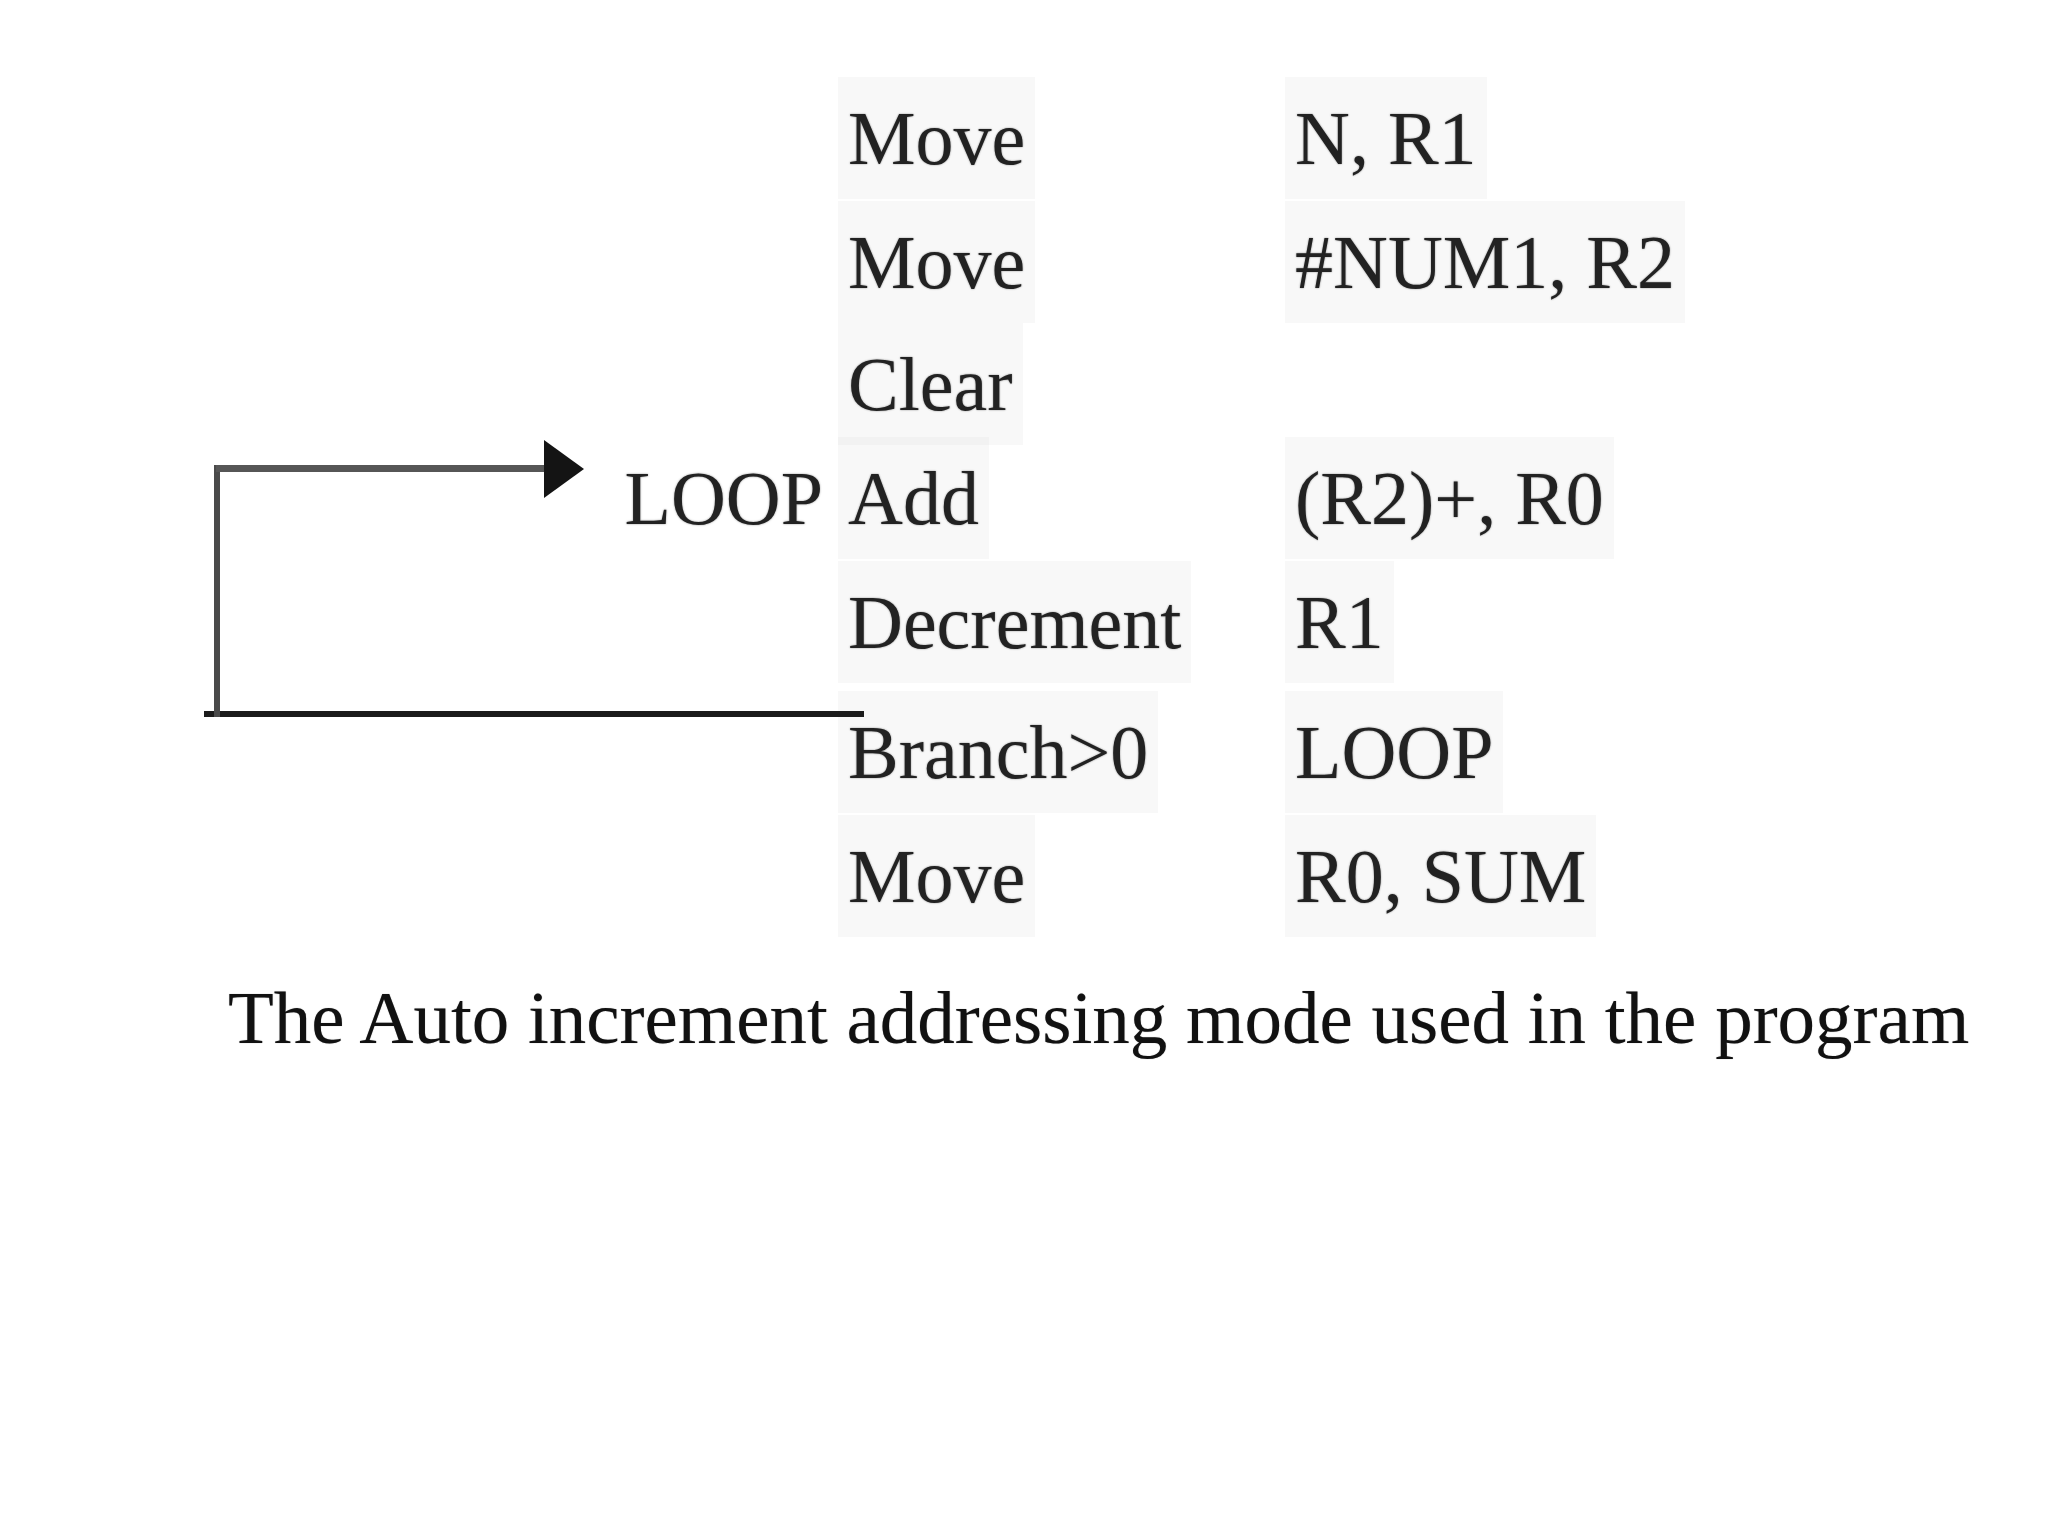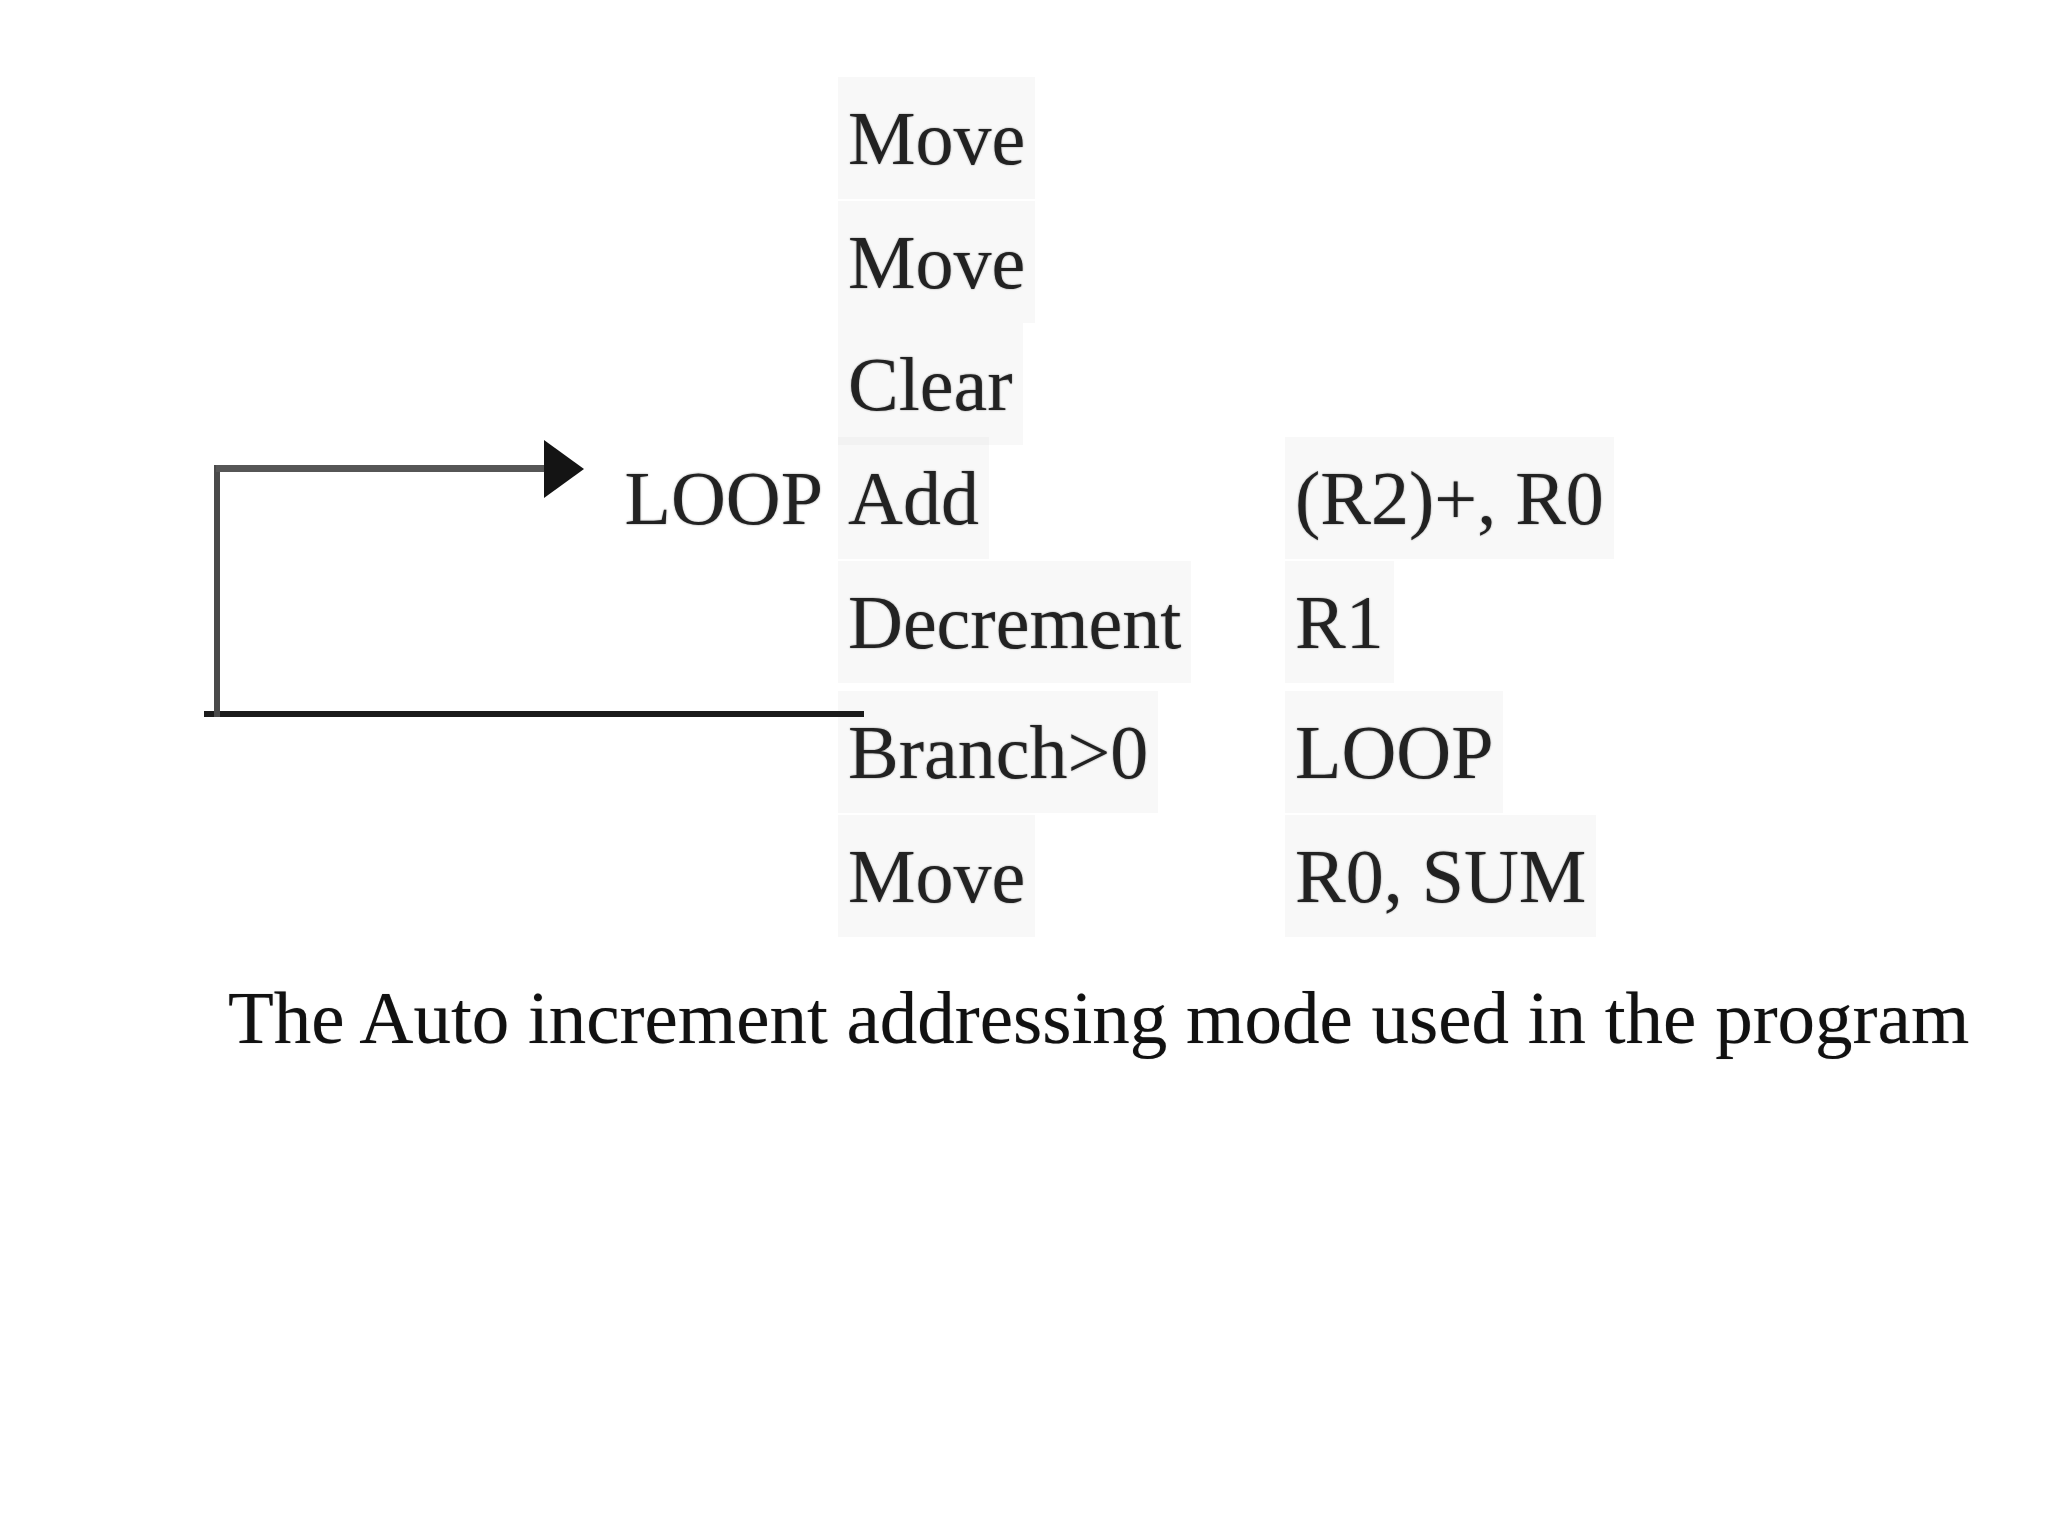--- a/index.html
+++ b/index.html
@@ -115,25 +115,27 @@
 </head>
 <body>
 
 <div class="canvas">
 
   <div class="listing">
 
     <div class="row r1">
       <span class="lbl"></span>
       <span class="opc">Move</span>
+      <span class="opr">N, R1</span>
     </div>
 
     <div class="row r2">
       <span class="lbl"></span>
       <span class="opc">Move</span>
+      <span class="opr">#NUM1, R2</span>
     </div>
 
     <div class="row r3">
       <span class="lbl"></span>
       <span class="opc">Clear</span>
     </div>
 
     <div class="row r4">
       <span class="lbl">LOOP</span>
       <span class="opc">Add</span>

